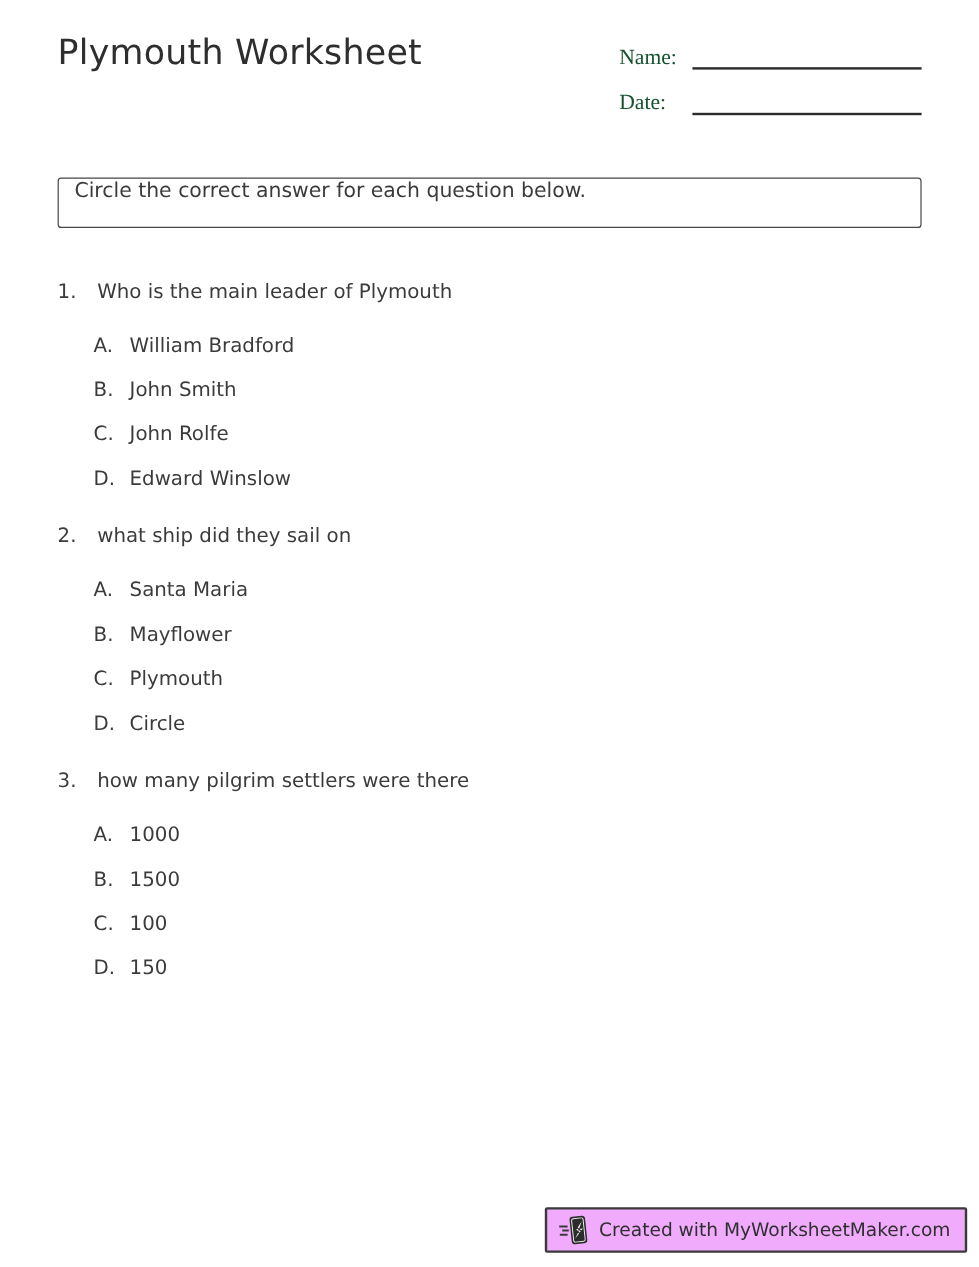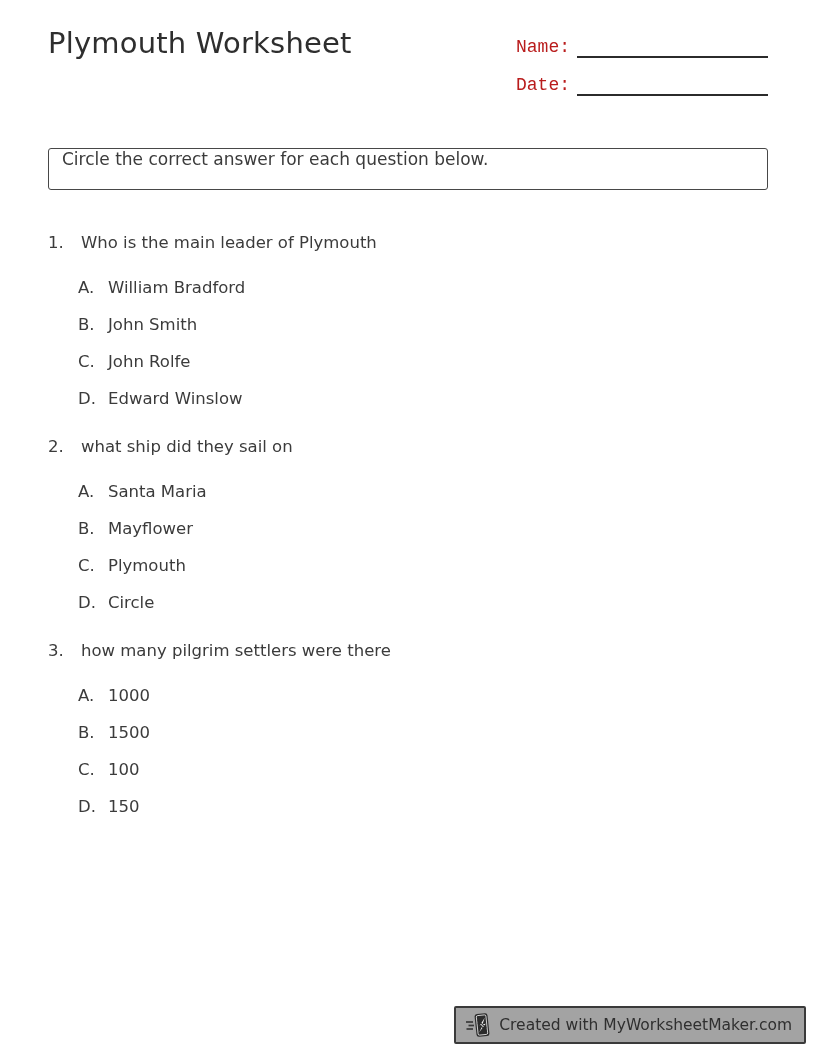--- a/index.html
+++ b/index.html
@@ -17,23 +17,23 @@
     display:flex; justify-content:space-between; align-items:flex-start;
     padding:24px 48px 0 48px;
   }
   .page-title {
     font-size:29px; font-weight:400; color:#2e2e2e;
     line-height:38px; letter-spacing:0.2px;
   }
   .fields { display:flex; flex-direction:column; gap:8px; margin-top:4px; }
   .field-row { display:flex; align-items:flex-end; height:30px; }
   .field-label {
-    font-family:Liberation Mono, monospace;
-    font-size:18px; color:#b91c1c;
-    width:52px; text-align:right; margin-right:9px; margin-bottom:0px;
+    font-family:Liberation Serif, serif;
+    font-size:18px; color:#14532d;
+    width:52px; margin-right:9px; margin-bottom:0px;
     line-height:22px;
   }
   .field-line { width:191px; height:100%; border-bottom:2px solid #2b2b2b; }
 
   
   .instruction-box {
     margin:52px 48px 0 48px;
     border:1px solid #474747; border-radius:3px;
     height:42px; display:flex; align-items:flex-start;
     padding:0 13px;
@@ -55,21 +55,21 @@
   }
   .opt-letter { width:30px; flex:0 0 30px; }
 
   
   .footer-badge {
     position:absolute; right:10px; bottom:12px;
     height:38px;
     border:2px solid #3a3a3a; border-radius:2px;
     display:flex; align-items:center; gap:8px;
     padding:0 12px 0 9px;
-    background:#a3a3a3;
+    background:#f0abfc;
   }
   .footer-text { font-size:15.5px; color:#2f2f2f; white-space:nowrap; }
   .logo-icon { display:block; }
 </style>
 </head>
 <body>
 
 <div class="header">
   <h1 class="page-title">Plymouth Worksheet</h1>
   <div class="fields">

